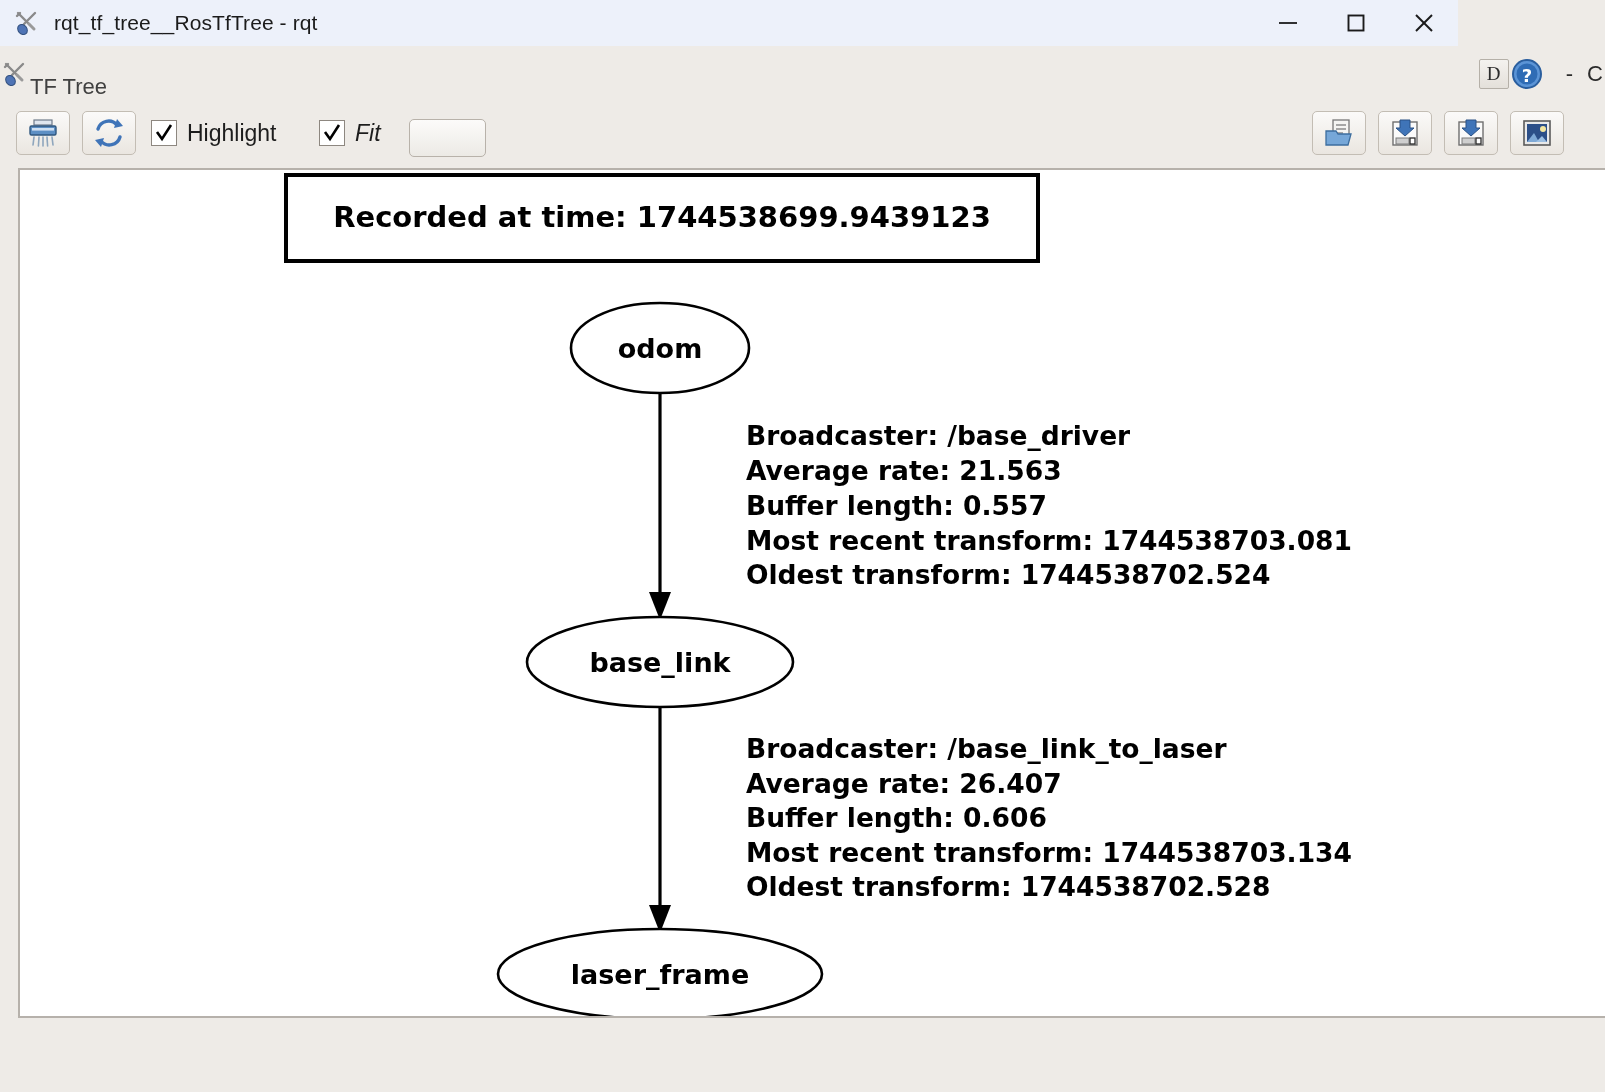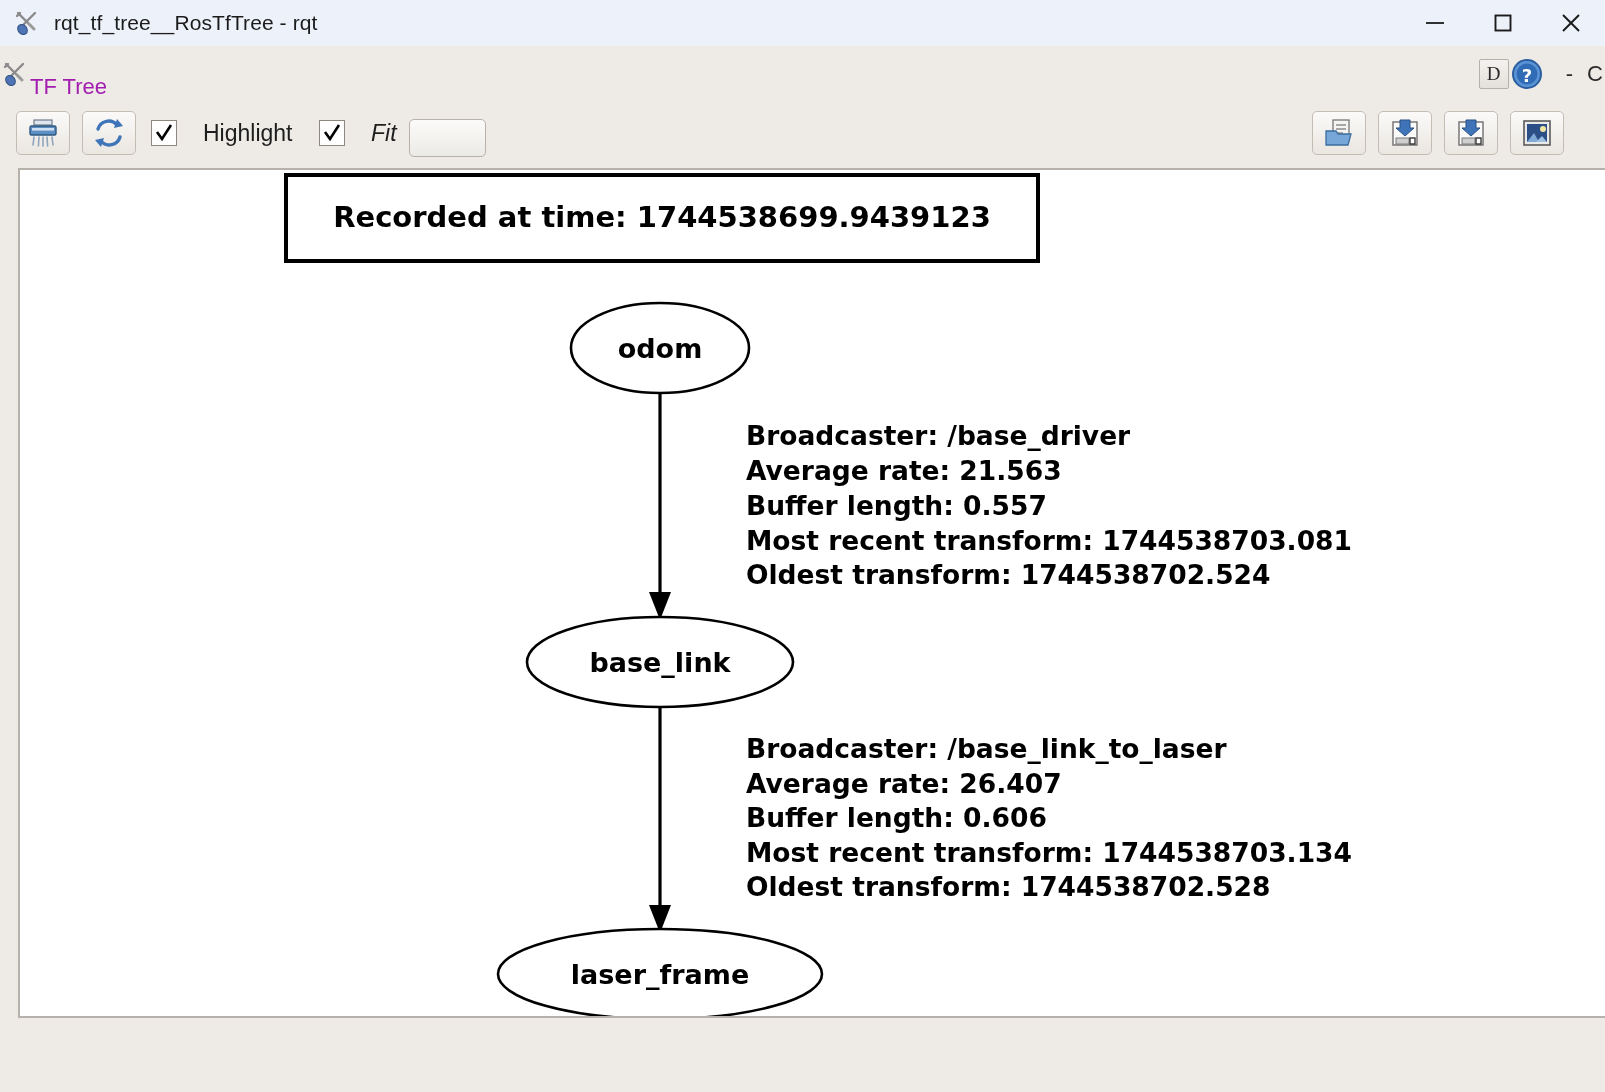--- a/index.html
+++ b/index.html
@@ -12,21 +12,21 @@
     overflow: hidden;
     background: #eeebe7;
     font-family: "Liberation Sans", sans-serif;
     -webkit-font-smoothing: antialiased;
   }
 
   
   .titlebar {
     position: absolute;
     left: 0; top: 0;
-    width: 1605px;
+    width: 1458px;
     height: 46px;
     background: #edf1fa;
     display: flex;
     align-items: center;
   }
   .titlebar-icon {
     margin-left: 14px;
     width: 26px; height: 26px;
     flex: 0 0 auto;
   }
@@ -61,21 +61,21 @@
     display: flex;
     align-items: center;
   }
   .plugin-header-icon {
     margin-left: 2px;
     width: 26px; height: 26px;
     flex: 0 0 auto;
   }
   .plugin-header-title {
     font-size: 22px;
-    color: #a21caf;
+    color: #404040;
     margin-left: 2px;
     white-space: nowrap;
     margin-top: 25px;
   }
   .plugin-header-right {
     position: absolute;
     right: 0; top: 0;
     height: 56px;
     display: flex;
     align-items: center;
@@ -123,21 +123,21 @@
     border-radius: 5px;
     background: linear-gradient(#fbfaf9, #eae6e0);
     display: flex; align-items: center; justify-content: center;
     box-sizing: border-box;
   }
   .chk-wrap {
     position: absolute;
     top: 9px;
     height: 44px;
     display: flex; align-items: center;
-    gap: 26px;
+    gap: 10px;
   }
   .chk-box {
     width: 26px; height: 26px;
     border: 1px solid #8d8780;
     background: #ffffff;
     display: flex; align-items: center; justify-content: center;
     box-sizing: border-box;
   }
   .chk-box svg { display:block; }
   .chk-label {

